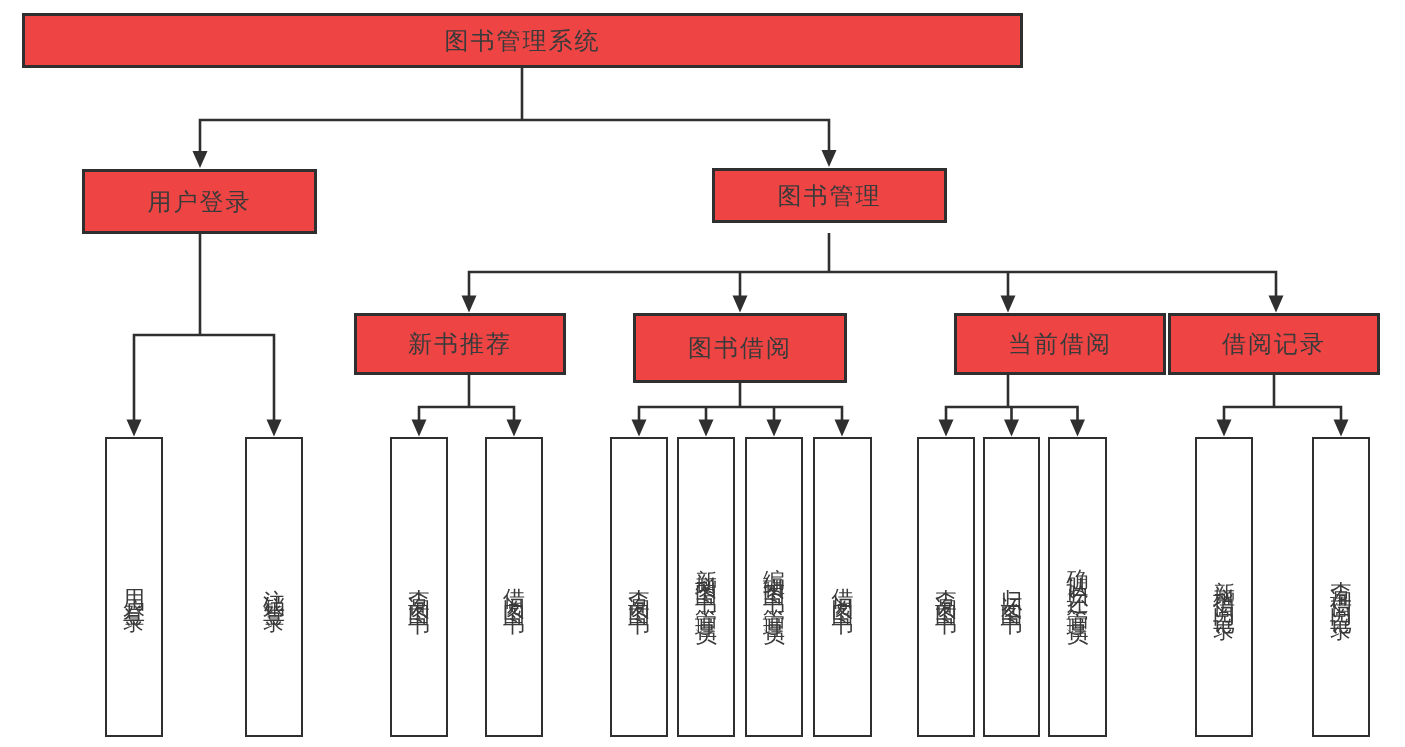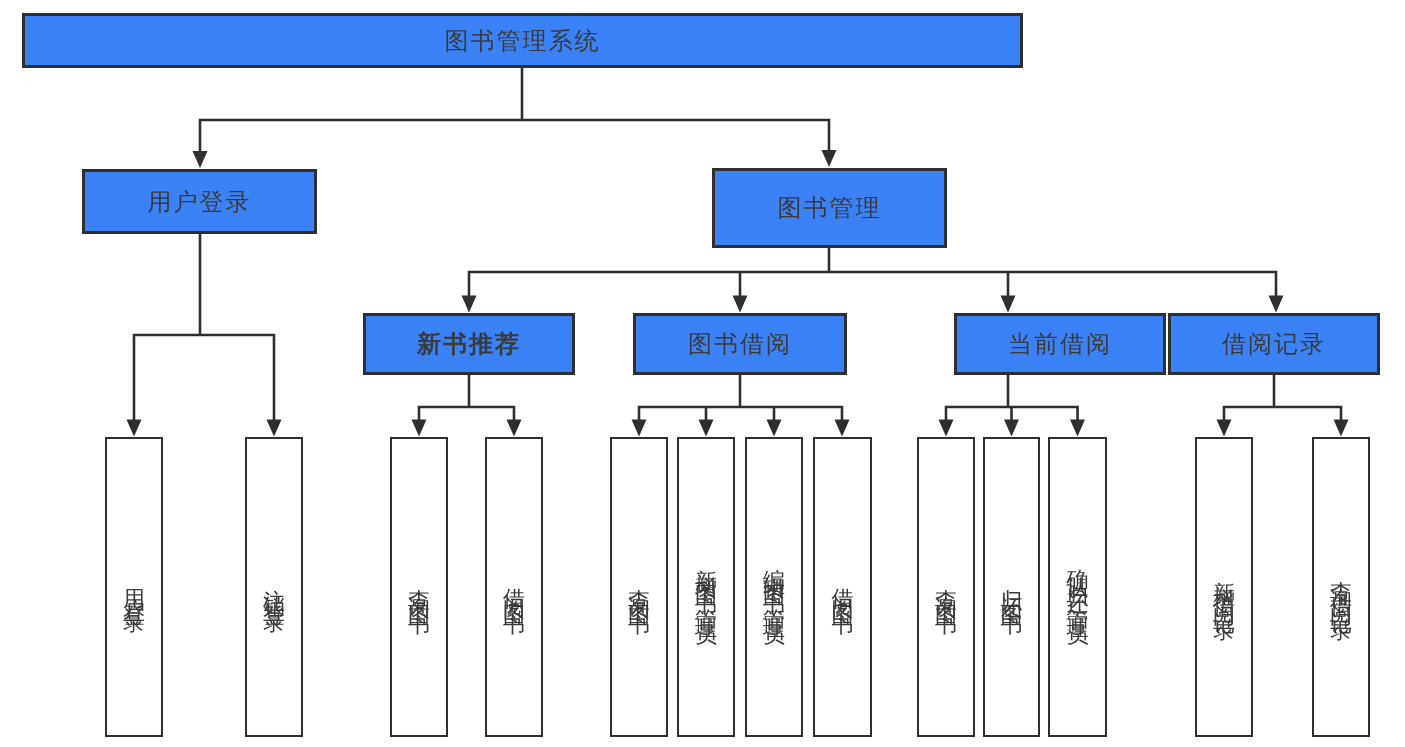--- a/index.html
+++ b/index.html
@@ -13,21 +13,21 @@
   }
   #connectors {
     position: absolute;
     left: 0; top: 0;
     width: 1405px; height: 747px;
   }
   .node {
     position: absolute;
     box-sizing: border-box;
     border: 3px solid #2f2f2f;
-    background: #3b82f6;
+    background: #ef4444;
     display: flex;
     align-items: center;
     justify-content: center;
     font-size: 24px;
     color: #3a3a3a;
     letter-spacing: 2px;
     z-index: 2;
   }
   .leaf {
     position: absolute;
@@ -101,28 +101,28 @@
     <polygon class="arrow" points="1333.5,419.5 1348.5,419.5 1341,436.5"></polygon>
   </svg>
 
   <div class="node" style="left:22px; top:13px; width:1001px; height:55px;">
     <span>图书管理系统</span>
   </div>
 
   <div class="node" style="left:82px; top:169px; width:235px; height:65px;">
     <span>用户登录</span>
   </div>
-  <div class="node" style="left:712px; top:168px; width:235px; height:80px;">
+  <div class="node" style="left:712px; top:168px; width:235px; height:55px;">
     <span>图书管理</span>
   </div>
 
-  <div class="node" style="left:363px; top:313px; width:212px; height:62px;font-weight:bold;">
+  <div class="node" style="left:354px; top:313px; width:212px; height:62px;">
     <span>新书推荐</span>
   </div>
-  <div class="node" style="left:633px; top:313px; width:214px; height:62px;">
+  <div class="node" style="left:633px; top:313px; width:214px; height:70px;">
     <span>图书借阅</span>
   </div>
   <div class="node" style="left:954px; top:313px; width:212px; height:62px;">
     <span>当前借阅</span>
   </div>
   <div class="node" style="left:1168px; top:313px; width:212px; height:62px;">
     <span>借阅记录</span>
   </div>
 
   <div class="leaf" style="left:105px; top:437px; width:58px; height:300px;">

